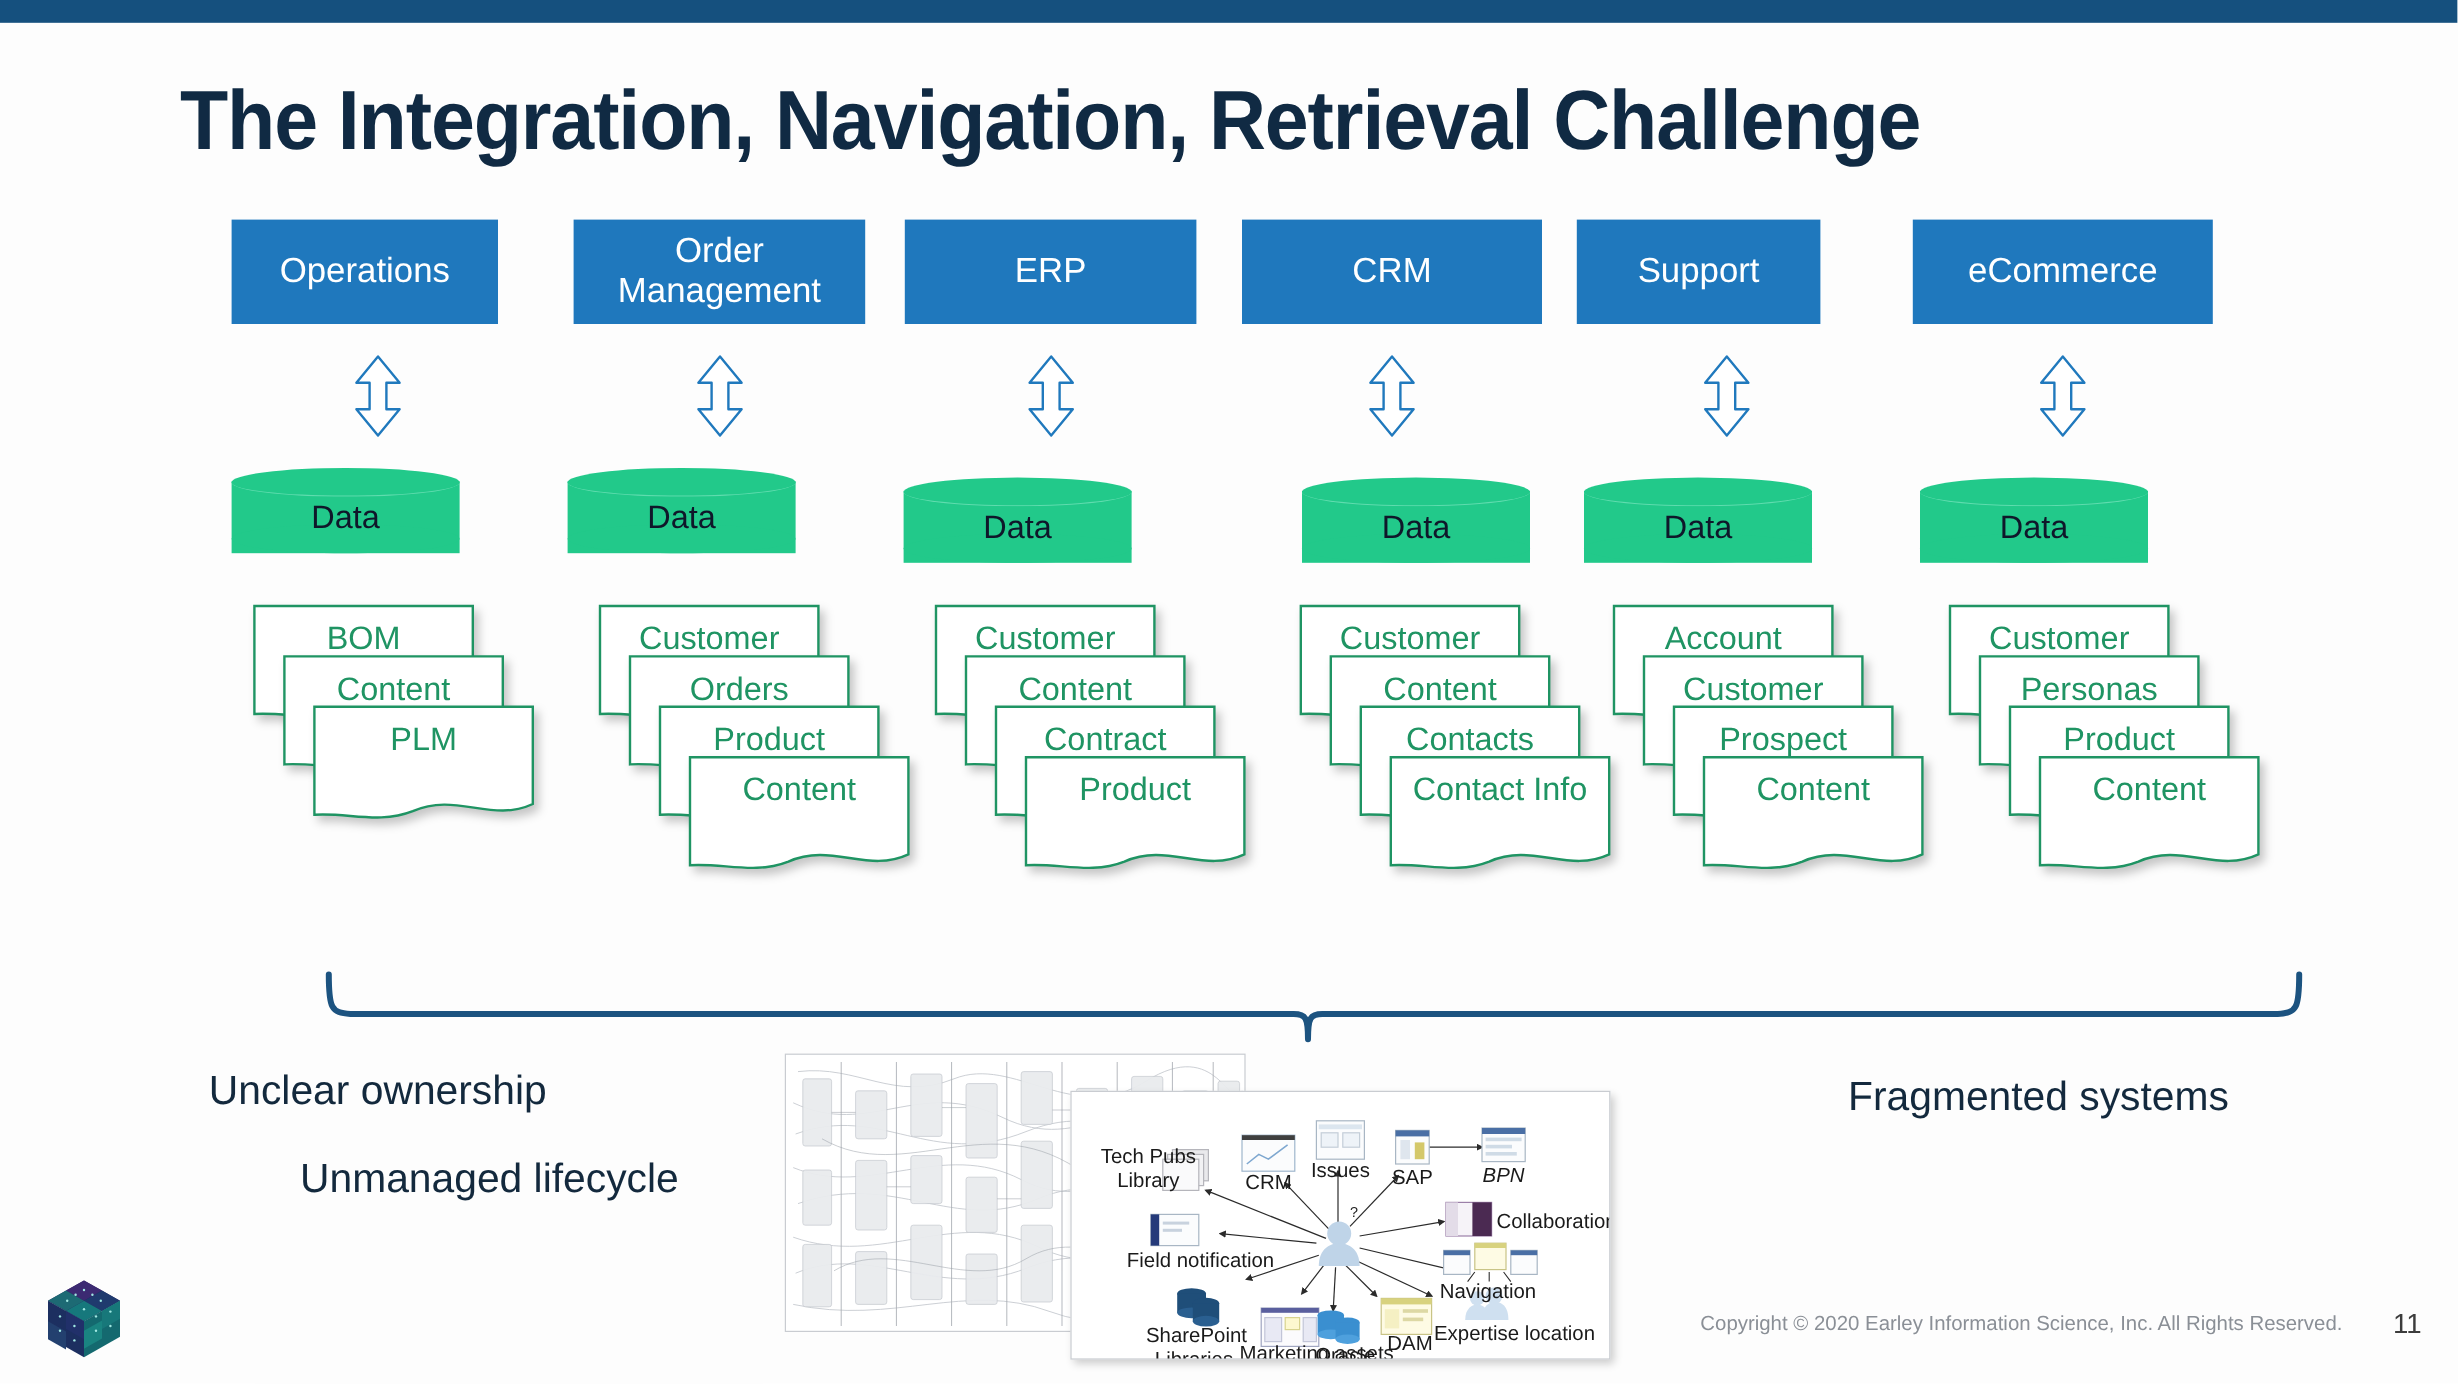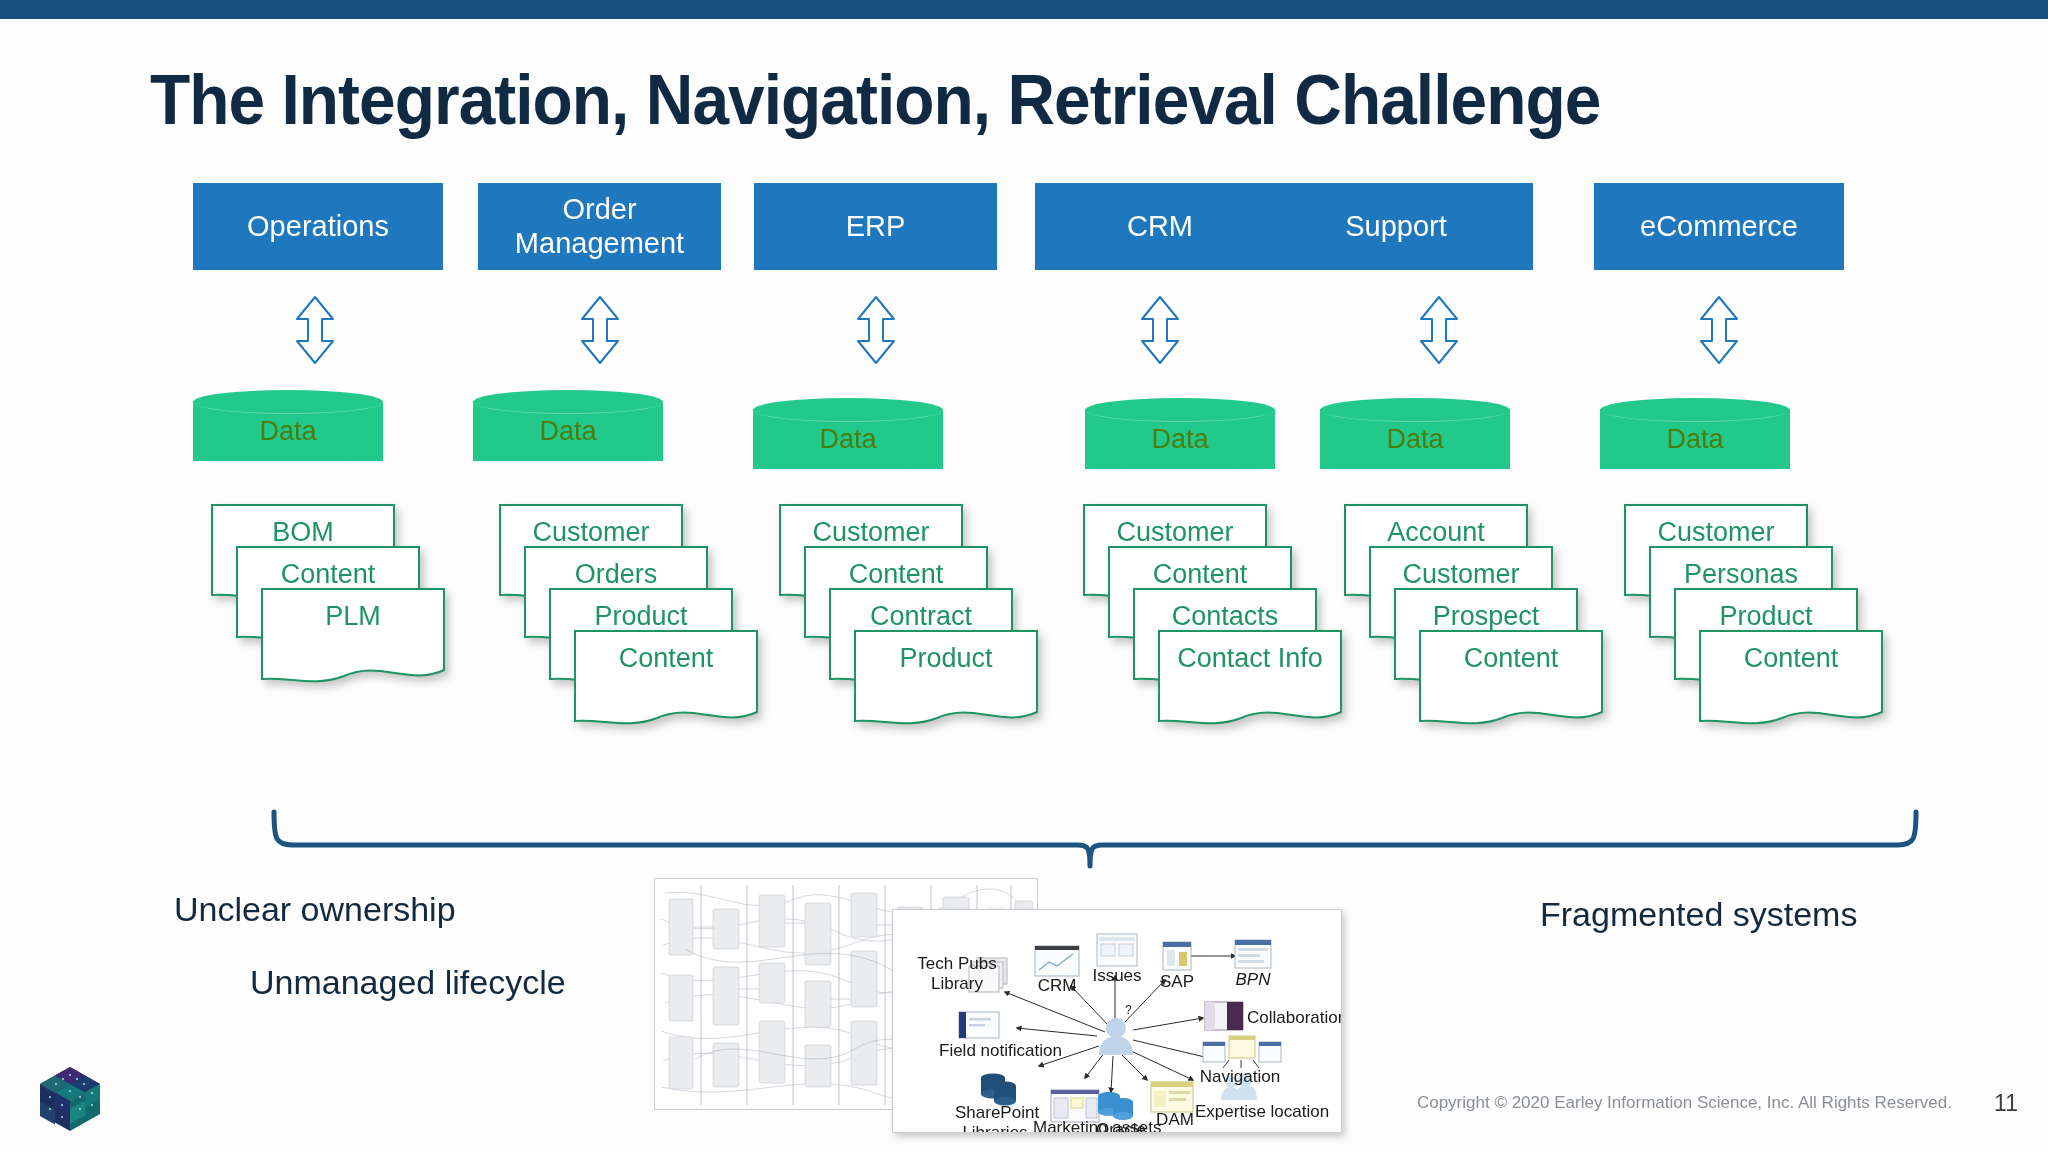--- a/index.html
+++ b/index.html
@@ -34,21 +34,21 @@
   }
 
   
   .arrow{position:absolute;top:295px;width:42px;height:70px;}
 
   
   .cyl{position:absolute;width:190px;height:83px;}
   .cyl .body{position:absolute;left:0;top:11px;width:190px;height:60px;background:#22c98a;}
   .cyl .top{position:absolute;left:0;top:0;width:190px;height:24px;border-radius:50%;background:#22c98a;border-bottom:1px solid #5fdcae;box-sizing:border-box;}
   .cyl .bot{position:absolute;left:0;top:47px;width:190px;height:24px;border-radius:50%;background:#22c98a;}
-  .cyl .lbl{position:absolute;left:0;top:0;width:190px;height:83px;display:flex;align-items:center;justify-content:center;color:#4d7c0f;font-size:27px;z-index:3;}
+  .cyl .lbl{position:absolute;left:0;top:0;width:190px;height:83px;display:flex;align-items:center;justify-content:center;color:#0f172a;font-size:27px;z-index:3;}
 
   
   .doc{
     position:absolute;width:186px;height:100px;
     filter:drop-shadow(4px 5px 4px rgba(0,0,0,0.22));
   }
   .doc svg{position:absolute;left:0;top:0;}
   .doc .dlbl{
     position:absolute;left:0;top:14px;width:186px;
     text-align:center;color:#1f9463;font-size:27px;
@@ -75,21 +75,21 @@
 </head>
 <body>
 
 <div id="slide">
 
   <div class="topbar"></div>
 
   <div class="title">The Integration, Navigation, Retrieval Challenge</div>
 
   <div id="columns">
-      <div class="sysbox col" style="left: 193px; width: 250px;">
+      <div class="sysbox col" style="left: 193px; width: 222px;">
         <span>Operations</span>
       </div>
       <svg class="arrow" viewBox="0 0 42 70" style="left: 293.5px;">
         <path d="M21 2 L39 24 L28 24 L28 46 L39 46 L21 68 L3 46 L14 46 L14 24 L3 24 Z" fill="#ffffff" stroke="#2079bd" stroke-width="2" stroke-linejoin="round"></path>
       </svg>
       <div class="cyl" style="left: 193px; top: 390px;">
         <div class="body"></div>
         <div class="bot"></div>
         <div class="top"></div>
         <div class="lbl">Data</div>
@@ -213,21 +213,21 @@
           <path d="M2 2 L184 2 L184 83 C150 99 120 73 84 89 C56 100 30 90 2 92 Z" fill="#ffffff" stroke="#1f9463" stroke-width="2"></path>
         </svg>
         <div class="dlbl">Contacts</div>
       </div>
       <div class="doc" style="left: 1157px; top: 629px; z-index: 13;">
         <svg width="186" height="100" viewBox="0 0 186 100">
           <path d="M2 2 L184 2 L184 83 C150 99 120 73 84 89 C56 100 30 90 2 92 Z" fill="#ffffff" stroke="#1f9463" stroke-width="2"></path>
         </svg>
         <div class="dlbl">Contact Info</div>
       </div>
-      <div class="sysbox col" style="left: 1259px; width: 274px;">
+      <div class="sysbox col" style="left: 1314px; width: 203px;">
         <span>Support</span>
       </div>
       <svg class="arrow" viewBox="0 0 42 70" style="left: 1418px;">
         <path d="M21 2 L39 24 L28 24 L28 46 L39 46 L21 68 L3 46 L14 46 L14 24 L3 24 Z" fill="#ffffff" stroke="#2079bd" stroke-width="2" stroke-linejoin="round"></path>
       </svg>
       <div class="cyl" style="left: 1320px; top: 398px;">
         <div class="body"></div>
         <div class="bot"></div>
         <div class="top"></div>
         <div class="lbl">Data</div>

